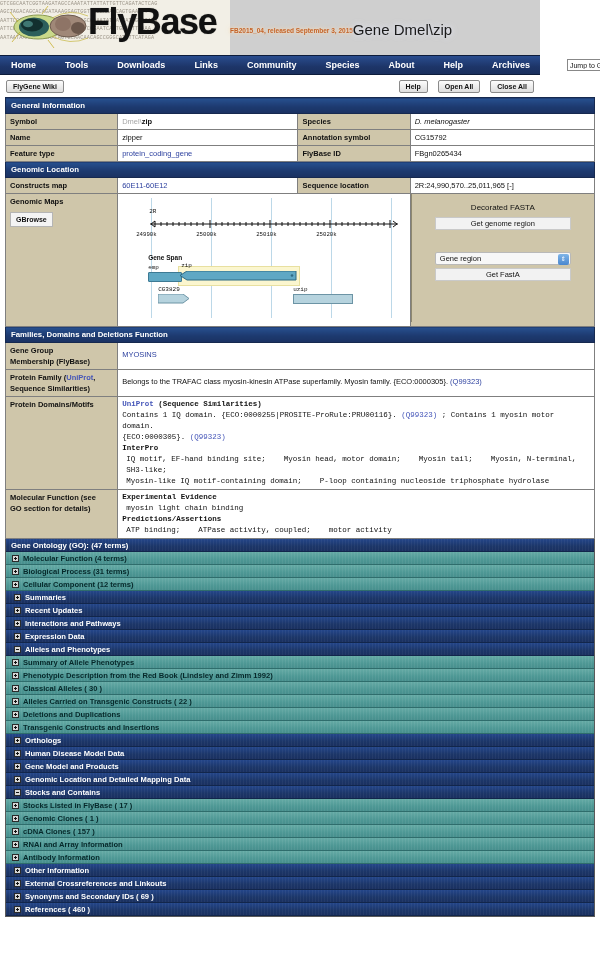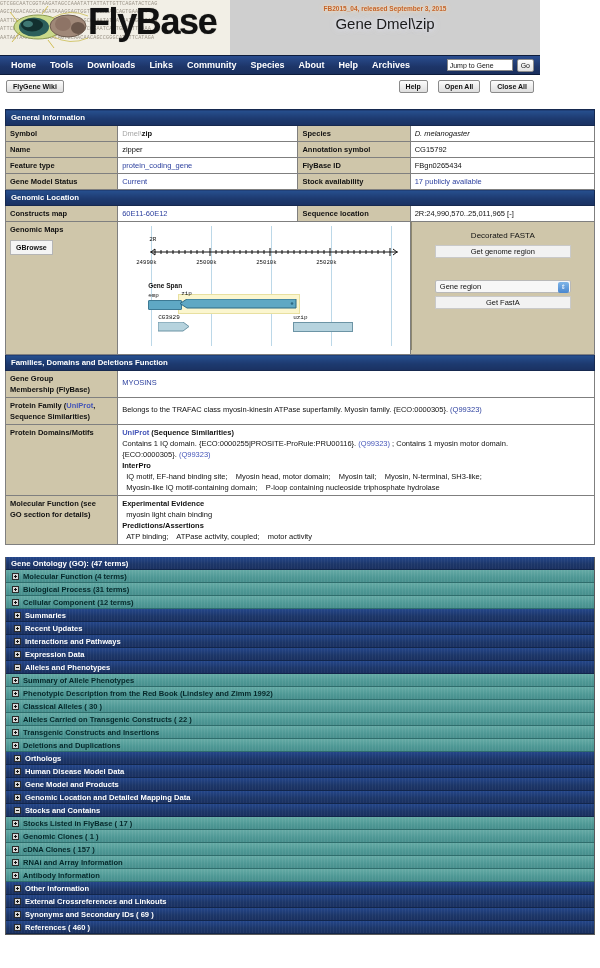--- a/index.html
+++ b/index.html
@@ -31,37 +31,37 @@
   }
   .logo-text{
     position:absolute;left:88px;top:1px;
     font-family:"Liberation Sans",sans-serif;
     font-weight:bold;font-size:36px;letter-spacing:-1.4px;color:#111;
     text-shadow:0 0 1px rgba(0,0,0,.4);
   }
   .title-box{
     flex:1;height:55px;position:relative;
     background:#cfcfcf;
-    display:flex;flex-direction:column;align-items:center;justify-content:flex-start;
+    display:flex;flex-direction:row;align-items:center;justify-content:flex-start;
   }
   .release{
     margin-top:5px;font-size:6.5px;color:#c4642a;font-weight:bold;
     text-shadow:0 0 3px rgba(255,220,180,.95), 0 0 6px rgba(255,230,200,.9);
   }
   .page-title{
     margin-top:3px;font-size:15px;color:#1a1a1a;
     text-shadow:0 0 4px rgba(225,228,242,.95), 0 0 8px rgba(230,232,245,.85);
   }
 
   
   .nav{
     height:20px;background:#1f3a73;
     background:linear-gradient(#2a4d8f 0%,#1d3568 60%,#1a2f5d 100%);
     display:flex;align-items:center;padding:0 4px;box-sizing:border-box;
-    border-top:1px solid #0d1c3b;border-bottom:1px solid #0d1c3b;
+    border-top:1px solid #0d1c3b;border-bottom:1px solid #0d1c3b;gap:15px;
   }
   .nav-item{
     color:#fff;font-size:9px;font-weight:bold;padding:0 7px;cursor:pointer;
     white-space:nowrap;
   }
   .nav-spacer{flex:1;}
   .jump-input{
     width:66px;height:12px;font-size:7px;background:#fff;border:1px solid #888;
     color:#111;box-sizing:border-box;padding:0 2px;line-height:11px;
     font-family:"Liberation Sans",sans-serif;
@@ -83,21 +83,21 @@
     background:linear-gradient(#fcfcfc,#dedede);
     border:1px solid #8a8a8a;border-radius:2px;
     display:flex;align-items:center;justify-content:center;
     padding:0 6px;box-sizing:border-box;white-space:nowrap;
   }
   .tb-spacer{flex:1;}
   .tb-gap{width:10px;}
 
   
   .tbl{
-    width:590px;margin:12px 5px;border-collapse:collapse;
+    width:590px;margin:0 5px;border-collapse:collapse;
     border:1px solid #5a5a5a;table-layout:fixed;
   }
   .tbl td{
     border:1px solid #7f7f7f;
     padding:2px 4px;
     font-size:7.5px;
     vertical-align:top;
     line-height:11px;
   }
   td.sechead{
@@ -111,21 +111,21 @@
   }
   td.lbl2{
     background:#cfc6aa;color:#111;font-weight:bold;width:112px;
   }
   td.val{background:#fff;color:#111;}
   .link{color:#2b3f9e;}
   .link-u{color:#4455b8;}
   .grey{color:#a6a6a6;}
   .bold{font-weight:bold;}
   .ital{font-style:italic;}
-  .navy{color:#1e2a6b;}
+  .navy{color:#1e2a6b;font-family:Liberation Mono, monospace;}
 
   
   .maps-left{background:#cfc6aa;height:128px;vertical-align:top;}
   .gbrowse-btn{
     display:inline-block;margin-top:5px;
     background:#f4f4f4;border:1px solid #b5b5b5;
     font-size:7px;padding:1px 5px;color:#111;
   }
   .maps-mid{background:#fff;padding:0 !important;position:relative;height:128px;}
   .browser{position:relative;width:100%;height:128px;overflow:hidden;}
@@ -288,26 +288,20 @@
         <td class="val">CG15792</td>
       </tr>
 
       <tr>
         <td class="lbl">Feature type</td>
         <td class="val"><span class="link">protein_coding_gene</span></td>
         <td class="lbl2">FlyBase ID</td>
         <td class="val">FBgn0265434</td>
       </tr>
 
-      <tr>
-        <td class="lbl">Gene Model Status</td>
-        <td class="val"><span class="link">Current</span></td>
-        <td class="lbl2">Stock availability</td>
-        <td class="val"><span class="link">17 publicly available</span></td>
-      </tr>
 
 
       <tr>
         <td class="sechead" colspan="4">Genomic Location</td>
       </tr>
 
       <tr>
         <td class="lbl">Constructs map</td>
         <td class="val"><span class="link">60E11-60E12</span></td>
         <td class="lbl2">Sequence location</td>
@@ -532,25 +526,25 @@
       <div class="crow lvl1">
         <span class="tog plus"></span>
         <span class="clabel">Classical Alleles ( 30 )</span>
       </div>
       <div class="crow lvl1">
         <span class="tog plus"></span>
         <span class="clabel">Alleles Carried on Transgenic Constructs ( 22 )</span>
       </div>
       <div class="crow lvl1">
         <span class="tog plus"></span>
+        <span class="clabel">Deletions and Duplications</span>
+      </div>
+      <div class="crow lvl1">
+        <span class="tog plus"></span>
         <span class="clabel">Transgenic Constructs and Insertions</span>
-      </div>
-      <div class="crow lvl1">
-        <span class="tog plus"></span>
-        <span class="clabel">Deletions and Duplications</span>
       </div>
       <div class="crow lvl0">
         <span class="tog plus"></span>
         <span class="clabel">Orthologs</span>
       </div>
       <div class="crow lvl0">
         <span class="tog plus"></span>
         <span class="clabel">Human Disease Model Data</span>
       </div>
       <div class="crow lvl0">

